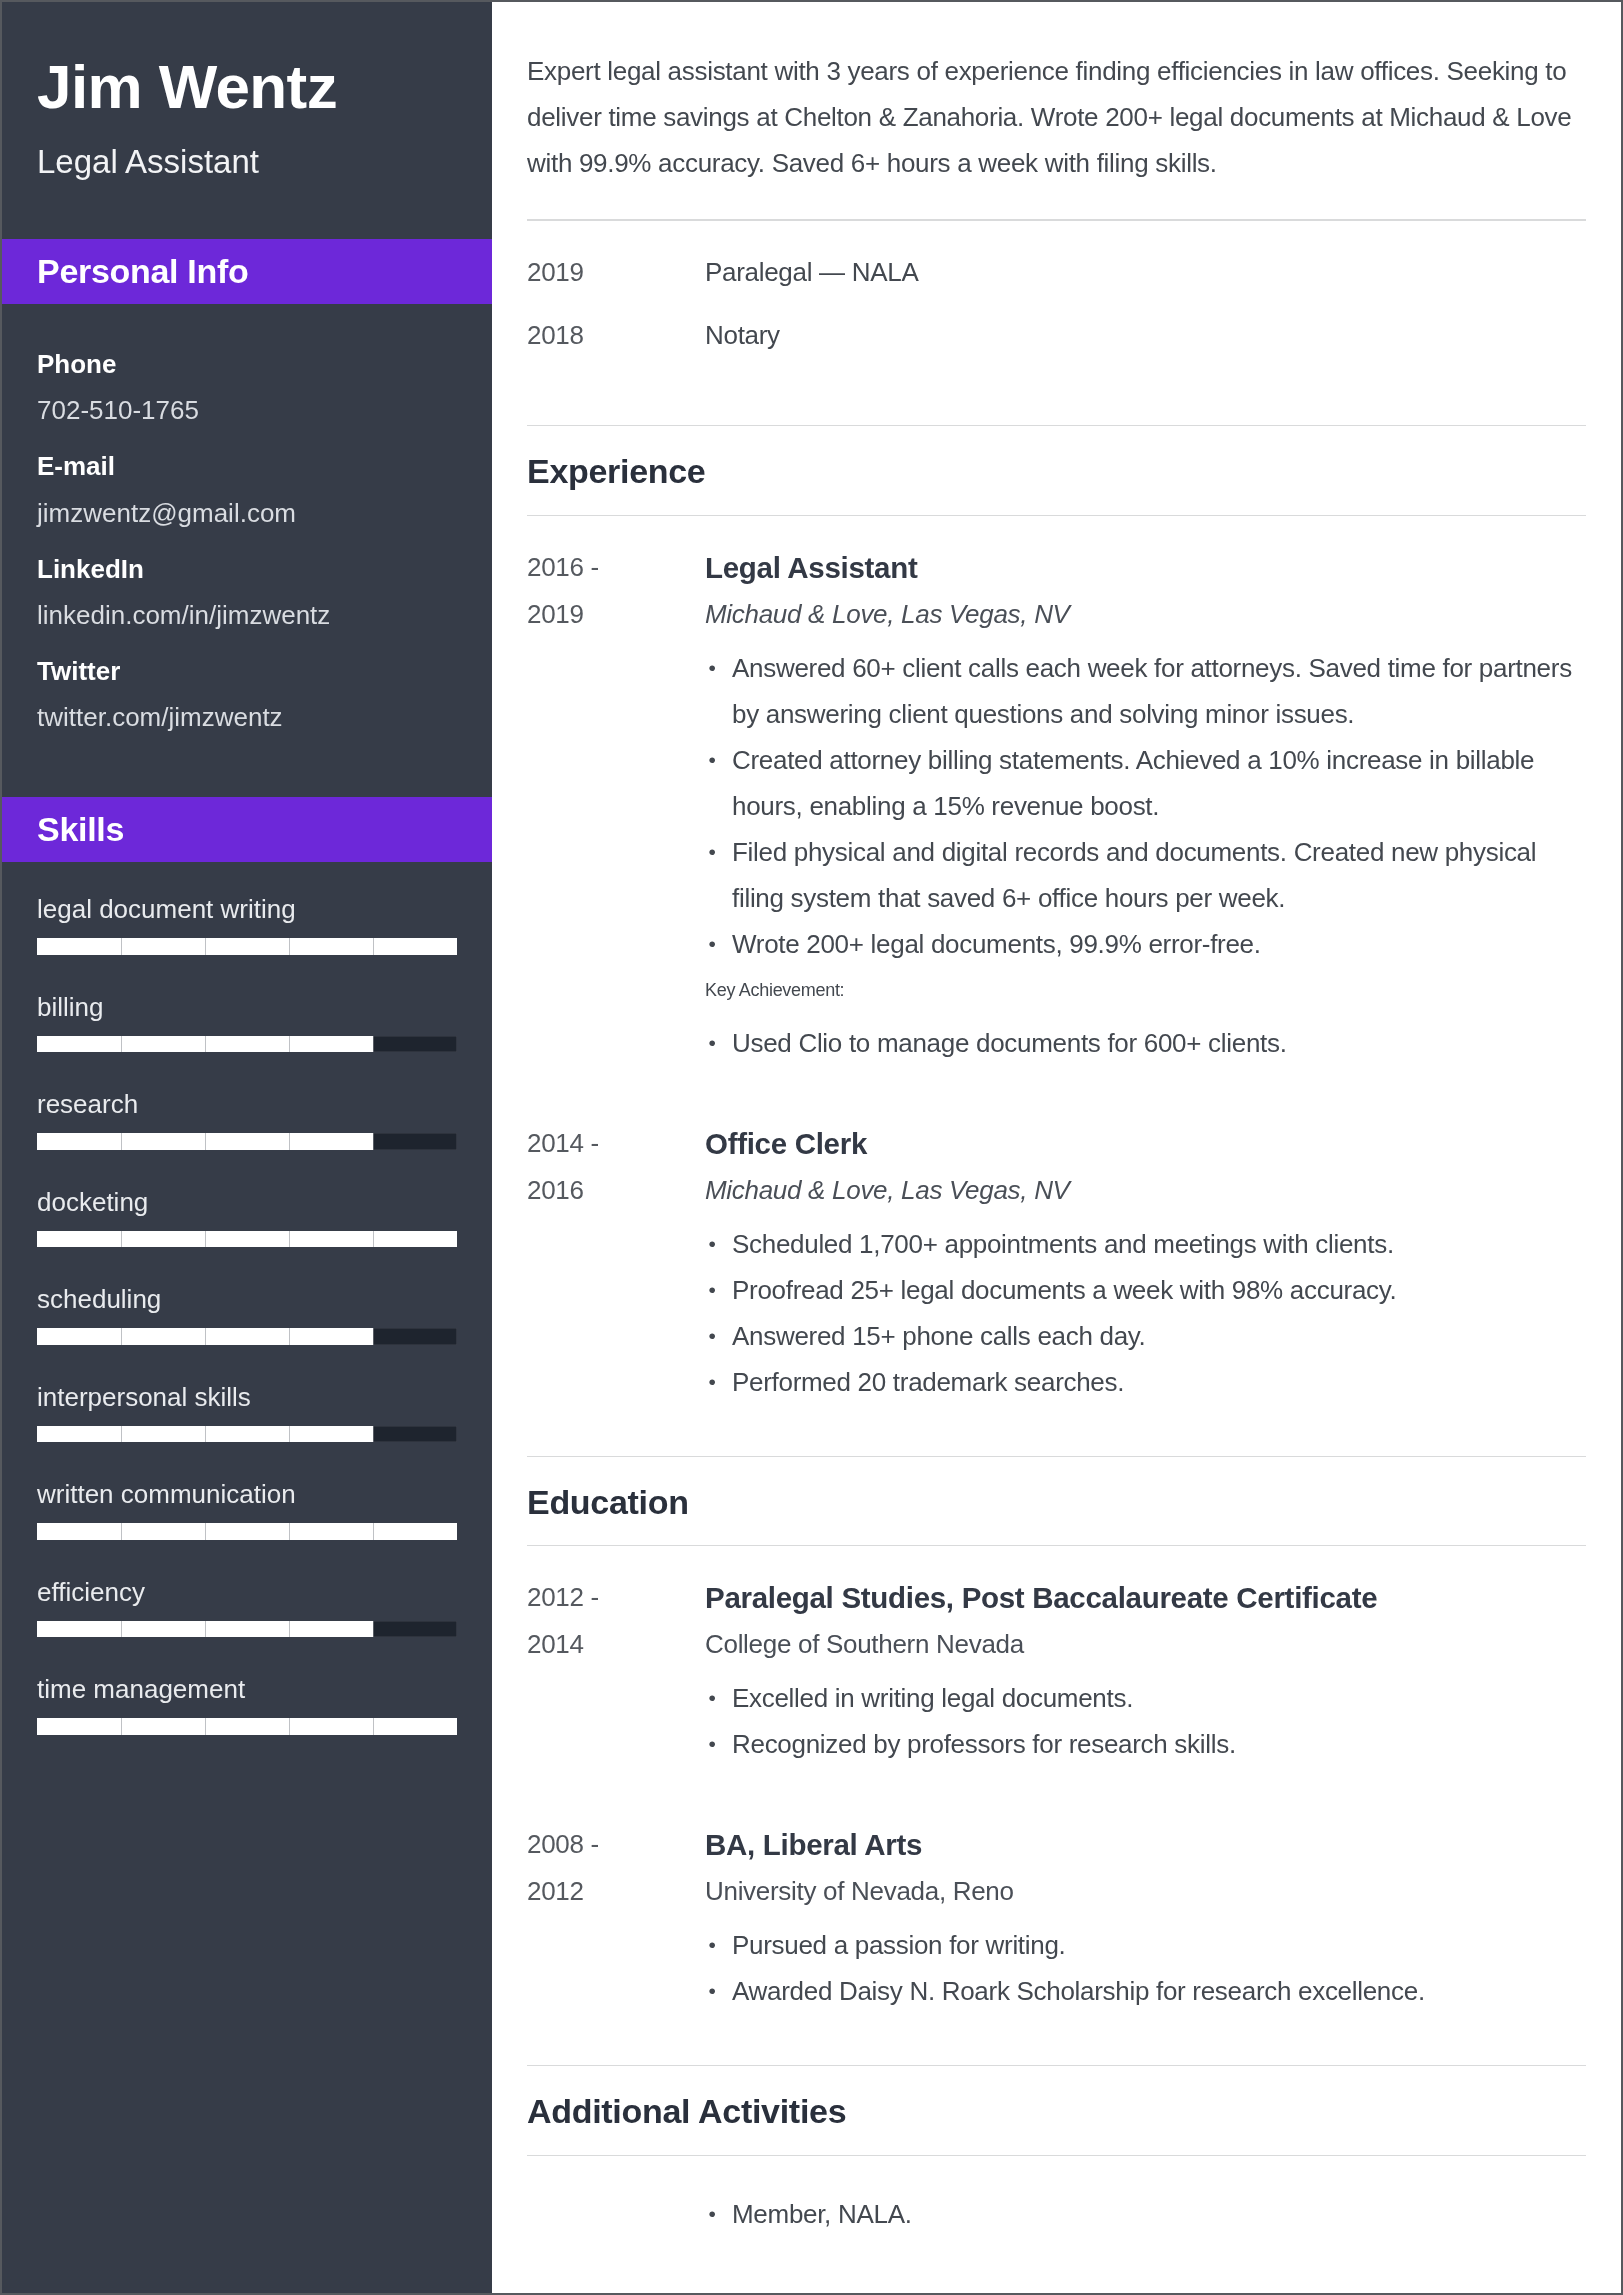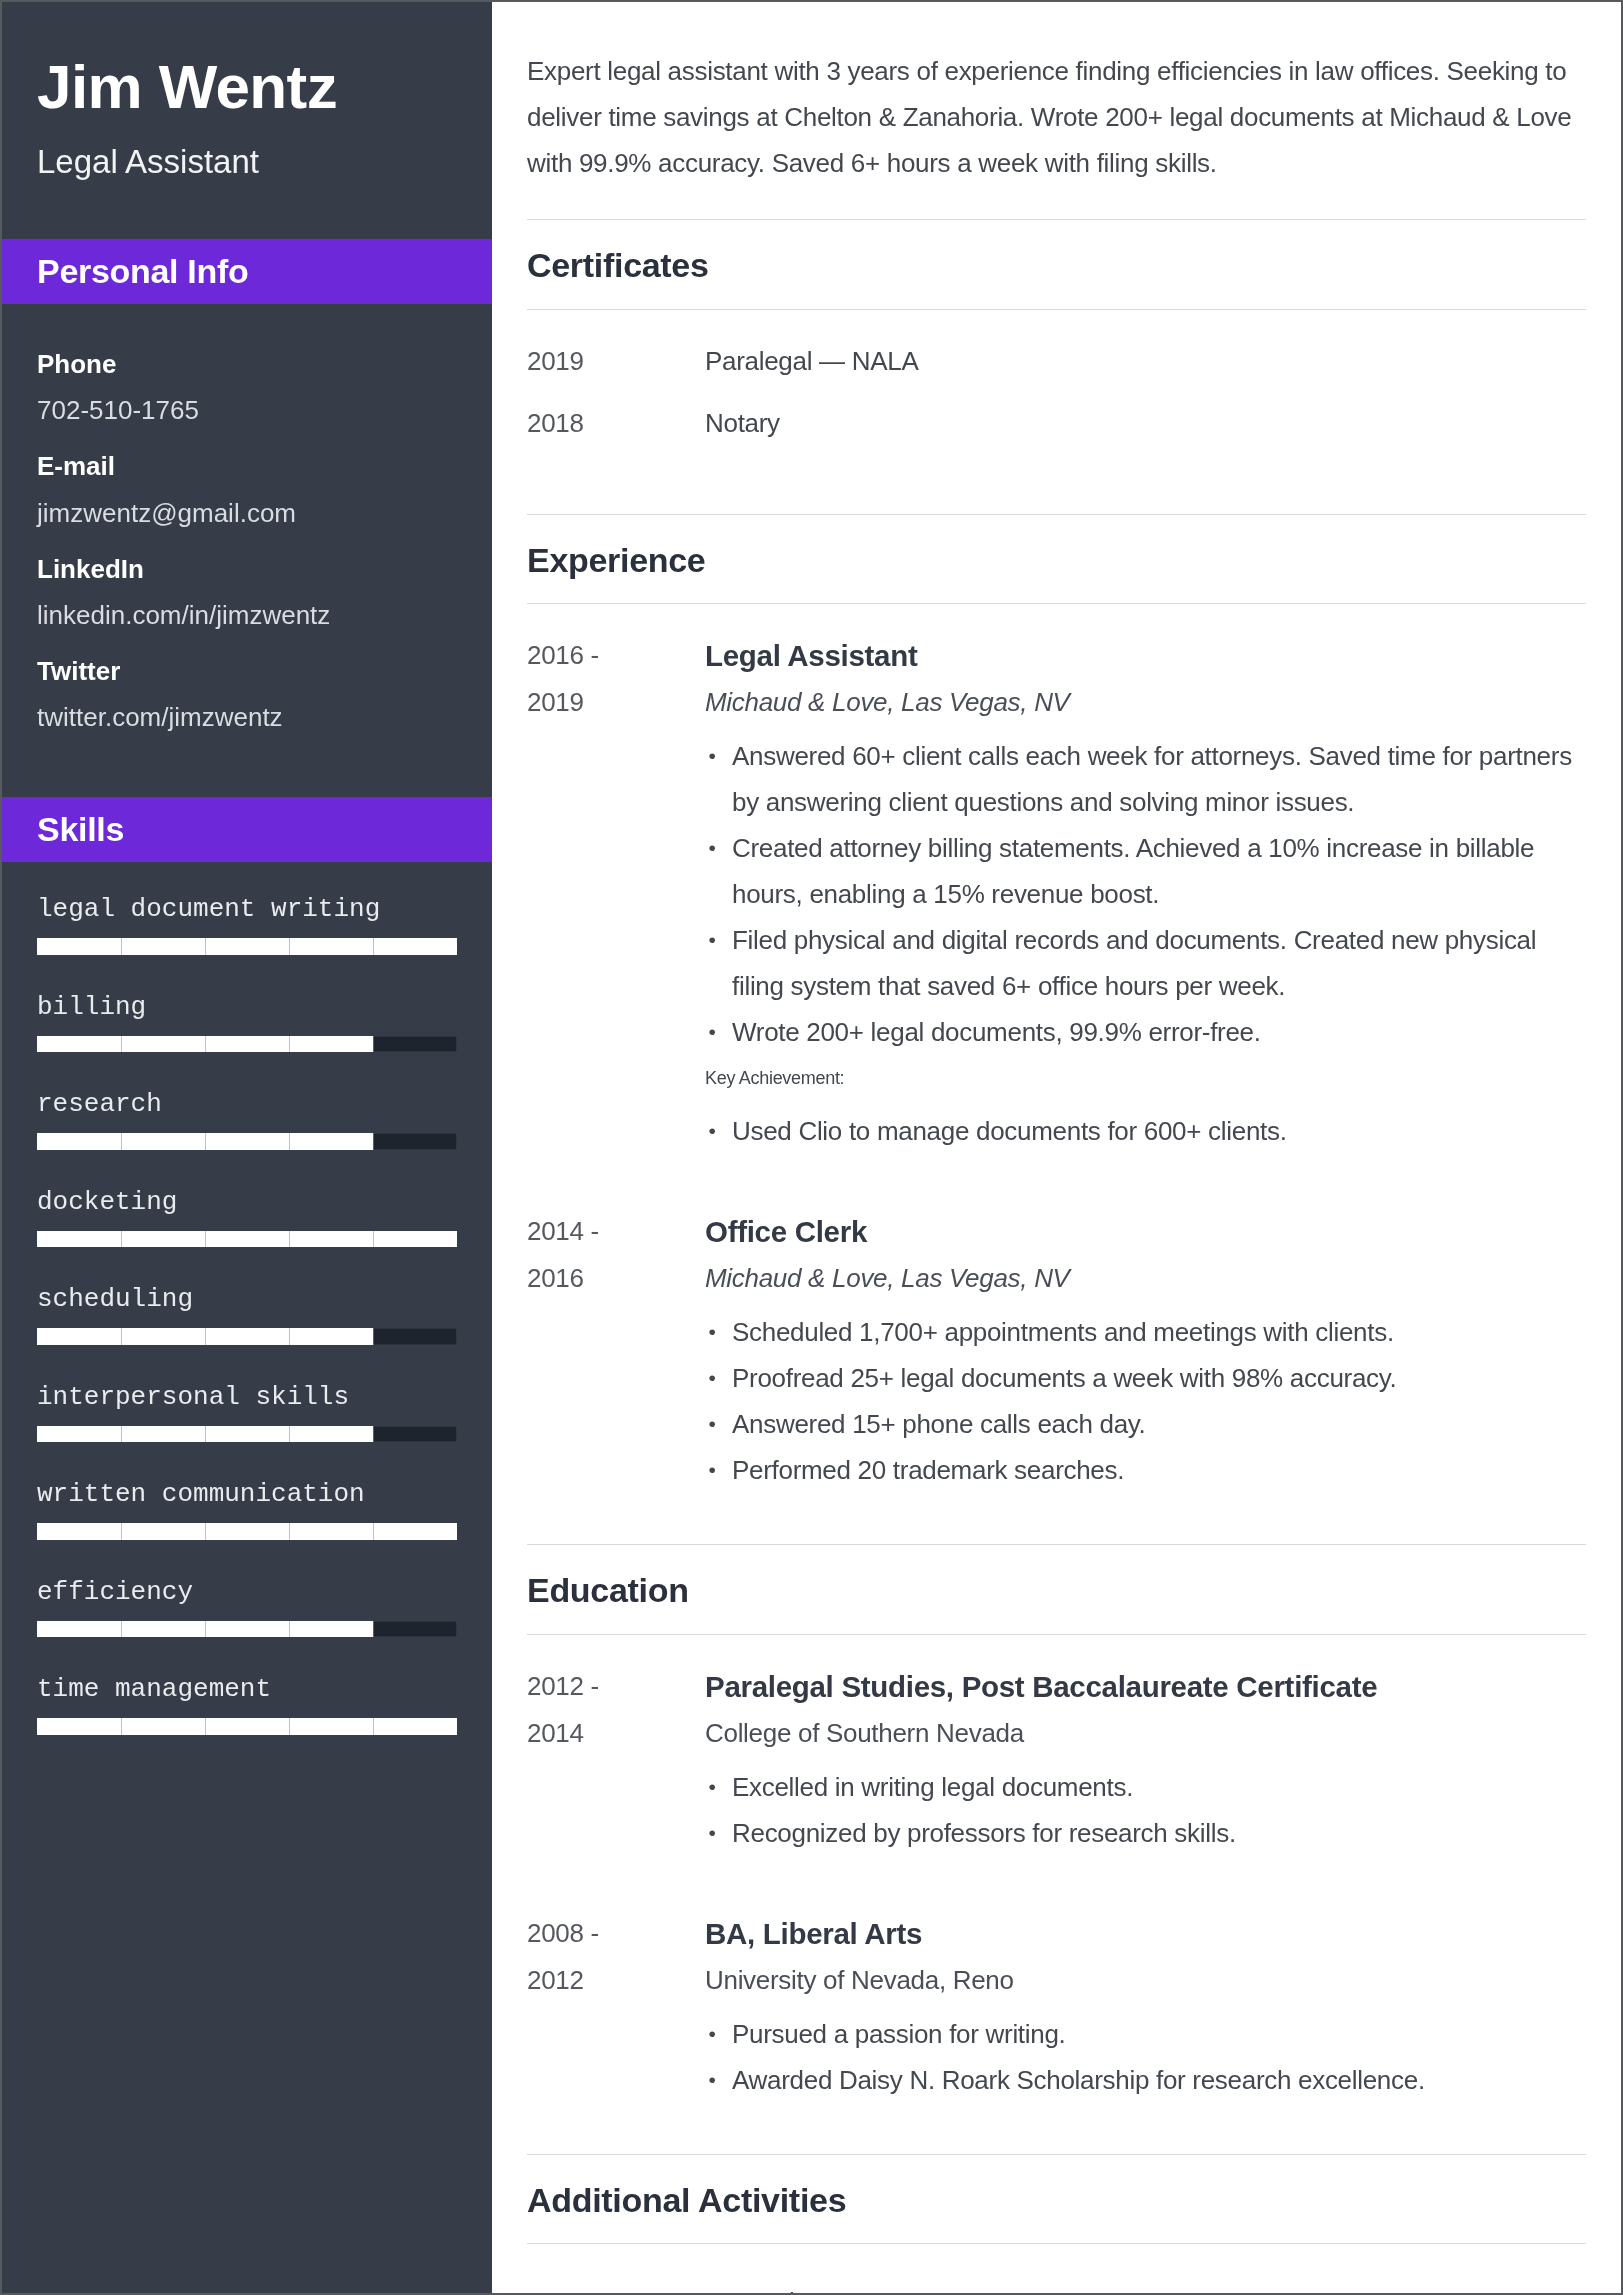--- a/index.html
+++ b/index.html
@@ -37,21 +37,21 @@
     height:65px;line-height:65px;
     padding:0 35px;
     font-size:34px;font-weight:bold;color:#ffffff;
     letter-spacing:-0.3px;
   }
   .contact-list{padding:45px 35px 39px 35px;}
   .contact-item{margin-bottom:25px;}
   .c-label{font-size:26px;line-height:31px;font-weight:bold;color:#ffffff;}
   .c-value{margin-top:15.3px;font-size:26px;line-height:31px;color:#d9dce1;margin-bottom:8.3px;}
   .skills-list{padding:32px 35px 23.6px 35px;}
-  .skill-item{margin-bottom:37px;font-family:Liberation Mono, monospace;}
+  .skill-item{margin-bottom:37px;}
   .skill-label{font-size:26px;line-height:31px;color:#e9ebee;margin-bottom:13px;}
   .bar{
     position:relative;height:16.5px;width:100%;
     background:#1e242e;
     box-shadow:inset 0 0 0 0.6px rgba(160,165,172,0.25);
   }
   .bar-fill{height:100%;background:#ffffff;}
   .bar-sep{position:absolute;top:0;bottom:0;width:1.2px;background:rgba(138,142,150,0.55);}
   .sep-20{left:20%;} .sep-40{left:40%;} .sep-60{left:60%;} .sep-80{left:80%;}
   
@@ -221,21 +221,20 @@
         </div>
       </div>
     </div>
   </aside>
 
   <main class="main">
 
     <p class="summary">Expert legal assistant with 3 years of experience finding efficiencies in law offices. Seeking to deliver time savings at Chelton &amp; Zanahoria. Wrote 200+ legal documents at Michaud &amp; Love with 99.9% accuracy. Saved 6+ hours a week with filing skills.</p>
 
     <hr class="div">
-    <h2 class="sec">Certificates</h2>
     <hr class="div">
 
     <div class="sec-body">
       <div class="row">
         <div class="date-col">2019</div>
         <div class="row-title">Paralegal — NALA</div>
       </div>
       <div class="row">
         <div class="date-col">2018</div>
         <div class="row-title">Notary</div>

